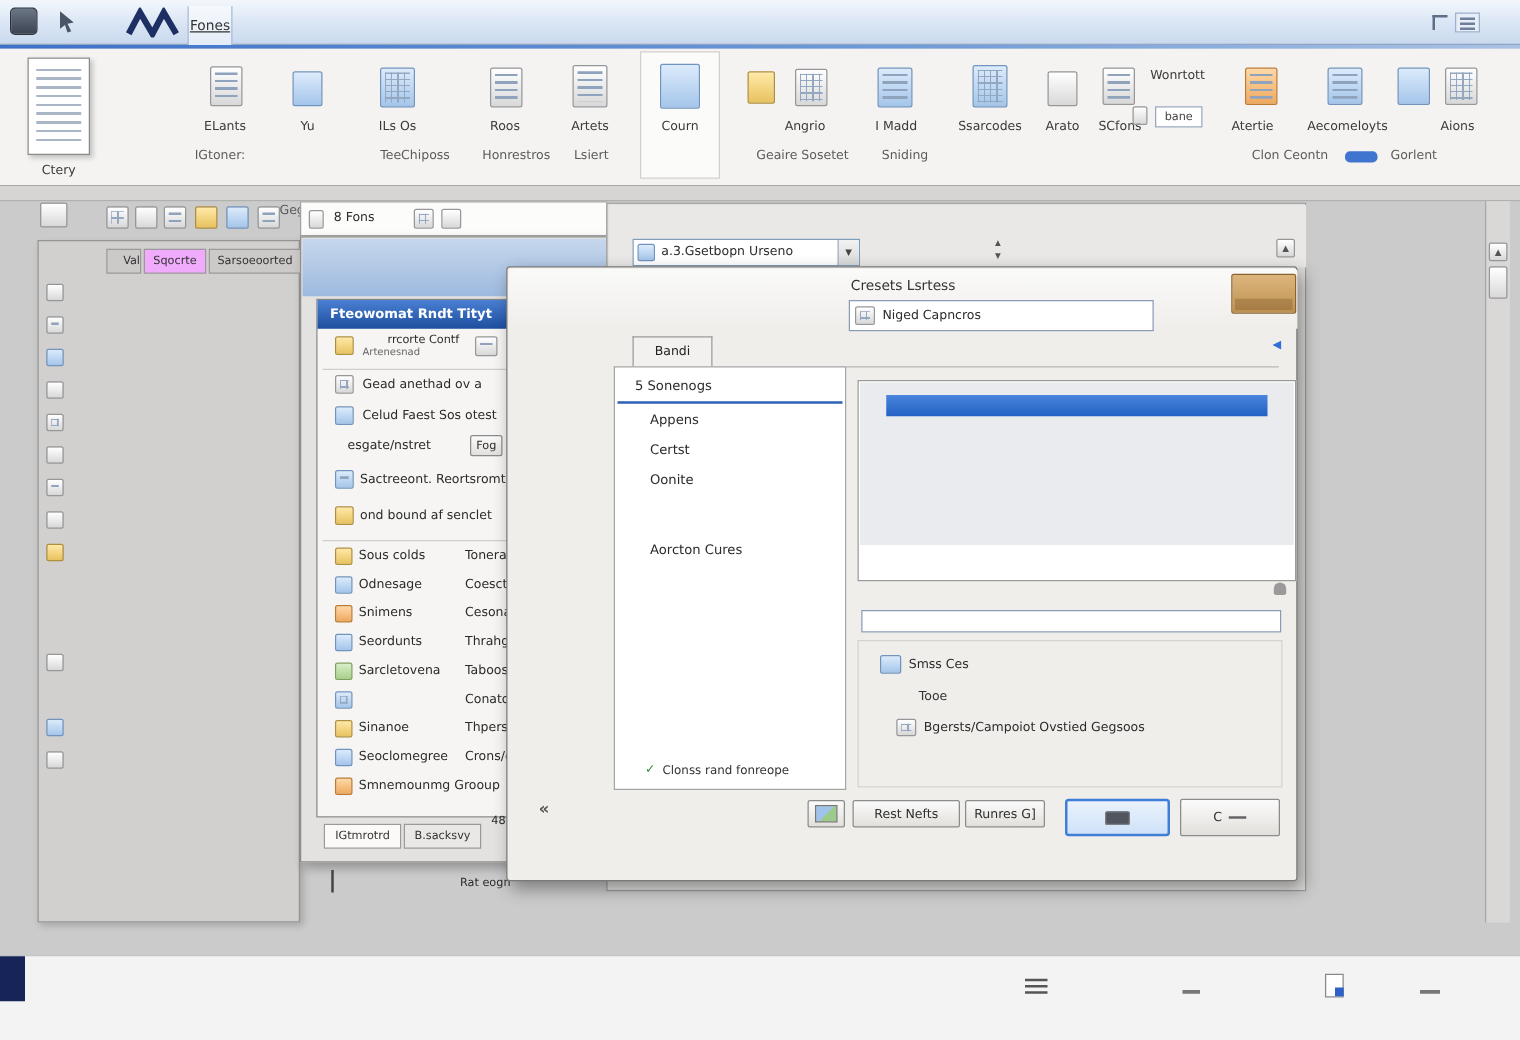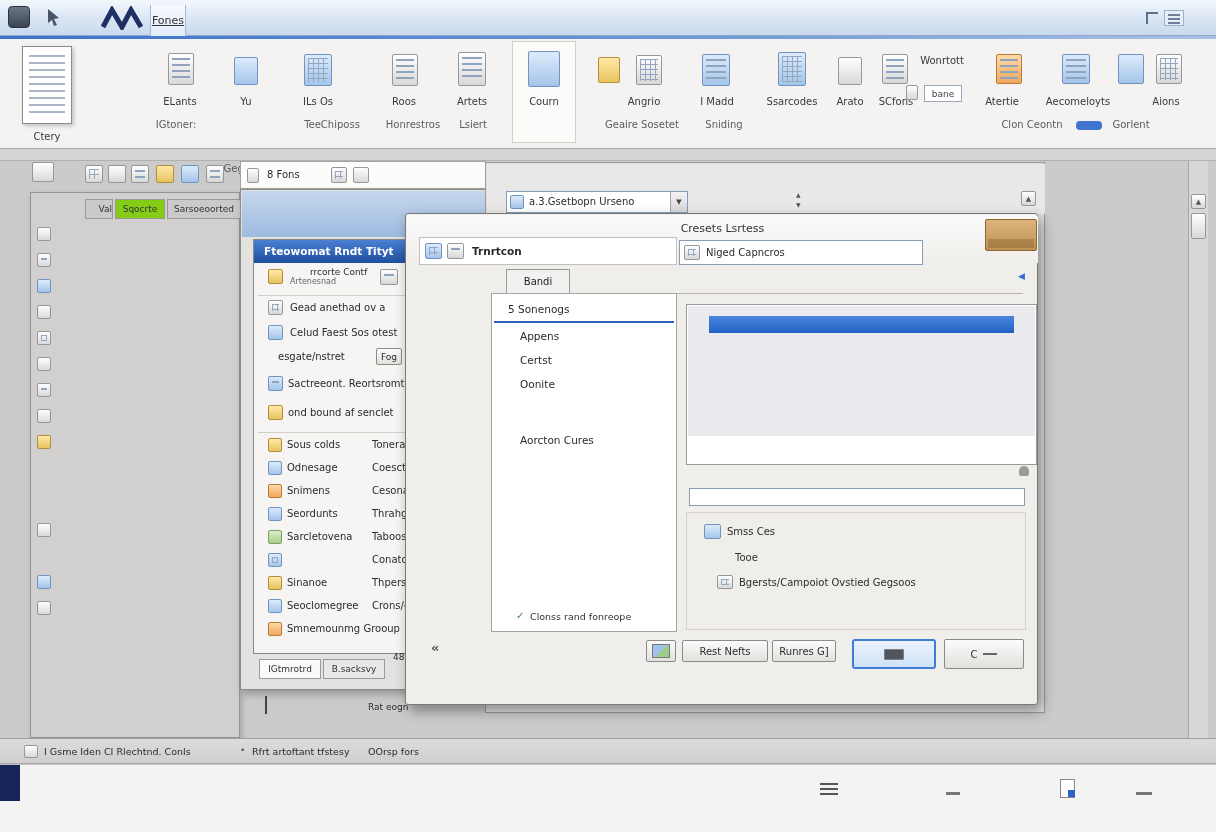--- a/index.html
+++ b/index.html
@@ -109,21 +109,21 @@
   <div class="ic" style="left:32px;top:162px;width:22px;height:20px;z-index:2;"></div>
   <div class="ic grid" style="left:85px;top:165px;width:18px;height:18px;z-index:2;"></div>
   <div class="ic" style="left:108px;top:165px;width:18px;height:18px;z-index:2;"></div>
   <div class="ic lines" style="left:131px;top:165px;width:18px;height:18px;z-index:2;"></div>
   <div class="ic y" style="left:156px;top:165px;width:18px;height:18px;z-index:2;"></div>
   <div class="ic b" style="left:181px;top:165px;width:18px;height:18px;z-index:2;"></div>
   <div class="ic lines" style="left:206px;top:165px;width:18px;height:18px;z-index:2;"></div>
 
   <div class="panel" style="left:30px;top:192px;width:210px;height:546px;z-index:2;box-shadow:2px 3px 6px rgba(0,0,0,.2);">
     <div class="abs" style="left:54px;top:6px;width:28px;height:20px;background:#cbcac8;border:1px solid #9a9a9a;font-size:9px;text-align:right;line-height:19px;color:#333;">Val</div>
-    <div class="abs" style="left:84px;top:6px;width:50px;height:20px;background:#84cc16;border:1px solid #9a9a9a;font-size:9px;text-align:center;line-height:19px;color:#333;">Sqocrte</div>
+    <div class="abs" style="left:84px;top:6px;width:50px;height:20px;background:#f0abfc;border:1px solid #9a9a9a;font-size:9px;text-align:center;line-height:19px;color:#333;">Sqocrte</div>
     <div class="abs" style="left:136px;top:6px;width:74px;height:20px;background:#cbcac8;border:1px solid #9a9a9a;font-size:9px;text-align:center;line-height:19px;color:#333;">Sarsoeoorted</div>
     <div class="ic" style="left:6px;top:34px;width:14px;height:14px;"></div>
     <div class="ic lines" style="left:6px;top:60px;width:14px;height:14px;"></div>
     <div class="ic b" style="left:6px;top:86px;width:14px;height:14px;"></div>
     <div class="ic" style="left:6px;top:112px;width:14px;height:14px;"></div>
     <div class="ic grid" style="left:6px;top:138px;width:14px;height:14px;"></div>
     <div class="ic" style="left:6px;top:164px;width:14px;height:14px;"></div>
     <div class="ic lines" style="left:6px;top:190px;width:14px;height:14px;"></div>
     <div class="ic" style="left:6px;top:216px;width:14px;height:14px;"></div>
     <div class="ic y" style="left:6px;top:242px;width:14px;height:14px;"></div>
@@ -203,25 +203,20 @@
       <div class="abs" style="left:163px;top:0;width:17px;height:20px;background:linear-gradient(180deg,#f2f2f2,#d8d8d8);border-left:1px solid #9ab;text-align:center;font-size:7px;line-height:20px;color:#444;"><span>▼</span></div>
     </div>
     <div class="abs" style="left:310px;top:28px;font-size:6px;color:#555;">▲</div>
     <div class="abs" style="left:310px;top:38px;font-size:6px;color:#555;">▼</div>
     <div class="ic" style="left:535px;top:28px;width:15px;height:15px;text-align:center;font-size:7px;line-height:14px;color:#555;"><span>▲</span></div>
   </div>
 
   <div class="abs" style="left:405px;top:213px;width:633px;height:492px;background:#f0eeeb;border:1px solid #7a7a7a;border-radius:3px;z-index:10;box-shadow:4px 6px 14px rgba(0,0,0,.38);">
     <div class="abs" style="left:1px;top:1px;width:631px;height:48px;background:linear-gradient(180deg,#fafaf9,#f0eeeb);border-radius:3px 3px 0 0;"></div>
     <div class="abs" style="left:0;top:8px;width:633px;text-align:center;font-size:11px;color:#333;">Cresets Lsrtess</div>
-    <div class="abs" style="left:13px;top:23px;width:258px;height:28px;background:#fff;border:1px solid #c3c0bc;">
-      <div class="ic b grid" style="left:5px;top:5px;width:17px;height:16px;"></div>
-      <div class="ic lines" style="left:27px;top:5px;width:17px;height:16px;"></div>
-      <div class="txt" style="left:52px;top:7px;font-size:10.5px;font-weight:bold;">Trnrtcon</div>
-    </div>
     <div class="abs" style="left:273px;top:26px;width:244px;height:25px;background:#fff;border:1px solid #8a9cb4;">
       <div class="ic grid" style="left:4px;top:4px;width:16px;height:15px;"></div>
       <div class="txt" style="left:26px;top:6px;">Niged Capncros</div>
     </div>
     <div class="abs" style="left:612px;top:57px;font-size:9px;color:#2f6fd6;">◀</div>
 
     <div class="abs" style="left:85px;top:79px;width:532px;height:1px;background:#b9b6b2;"></div>
     <div class="abs" style="left:100px;top:55px;width:64px;height:25px;background:#f2f1ef;border:1px solid #9a9a9a;border-bottom:none;font-size:10px;text-align:center;line-height:24px;color:#222;">Bandi</div>
 
     <div class="abs" style="left:85px;top:79px;width:186px;height:339px;background:#fff;border:1px solid #a5a5a5;">
@@ -270,27 +265,20 @@
 
   <div class="abs" style="left:985px;top:219px;width:52px;height:32px;background:linear-gradient(180deg,#ddb57c,#bd9152);border:1px solid #8a6430;border-radius:2px;z-index:12;">
     <div class="abs" style="left:2px;top:19px;width:46px;height:9px;background:rgba(122,85,40,.35);"></div>
   </div>
 
   <div class="abs" style="left:1188px;top:161px;width:20px;height:577px;background:#d9d8d6;border-left:1px solid #a6a6a6;z-index:2;">
     <div class="ic" style="left:2px;top:33px;width:15px;height:15px;text-align:center;font-size:7px;line-height:14px;color:#555;"><span>▲</span></div>
     <div class="ic" style="left:2px;top:52px;width:15px;height:26px;"></div>
   </div>
 
-  <div class="abs" style="left:0;top:738px;width:1216px;height:26px;background:linear-gradient(180deg,#dddcda,#cfcecc);border-top:1px solid #9f9f9f;border-bottom:1px solid #a8a8a8;z-index:6;">
-    <div class="ic" style="left:24px;top:6px;width:14px;height:13px;"></div>
-    <div class="txt" style="left:44px;top:7px;font-size:9.5px;">I Gsme Iden CI Rlechtnd. Conls</div>
-    <span class="abs" style="left:240px;top:6px;font-size:9px;color:#555;">•</span>
-    <div class="txt" style="left:252px;top:7px;font-size:9.5px;">Rfrt artoftant tfstesy</div>
-    <div class="txt" style="left:368px;top:7px;font-size:9.5px;">OOrsp fors</div>
-  </div>
 
   <div class="abs" style="left:0;top:764px;width:1216px;height:68px;background:#f3f3f3;border-top:1px solid #c4c4c4;z-index:6;">
     <div class="abs" style="left:0;top:0;width:20px;height:36px;background:#16245a;"></div>
     <div class="abs" style="left:820px;top:18px;width:18px;height:2px;background:#555;box-shadow:0 5px 0 #555,0 10px 0 #555;"></div>
     <div class="abs" style="left:946px;top:27px;width:14px;height:3px;background:#777;"></div>
     <div class="abs" style="left:1060px;top:14px;width:15px;height:19px;background:#fff;border:1px solid #888;">
       <div class="abs" style="left:7px;top:10px;width:7px;height:7px;background:#2f62c8;"></div>
     </div>
     <div class="abs" style="left:1136px;top:27px;width:16px;height:3px;background:#777;"></div>
   </div>

